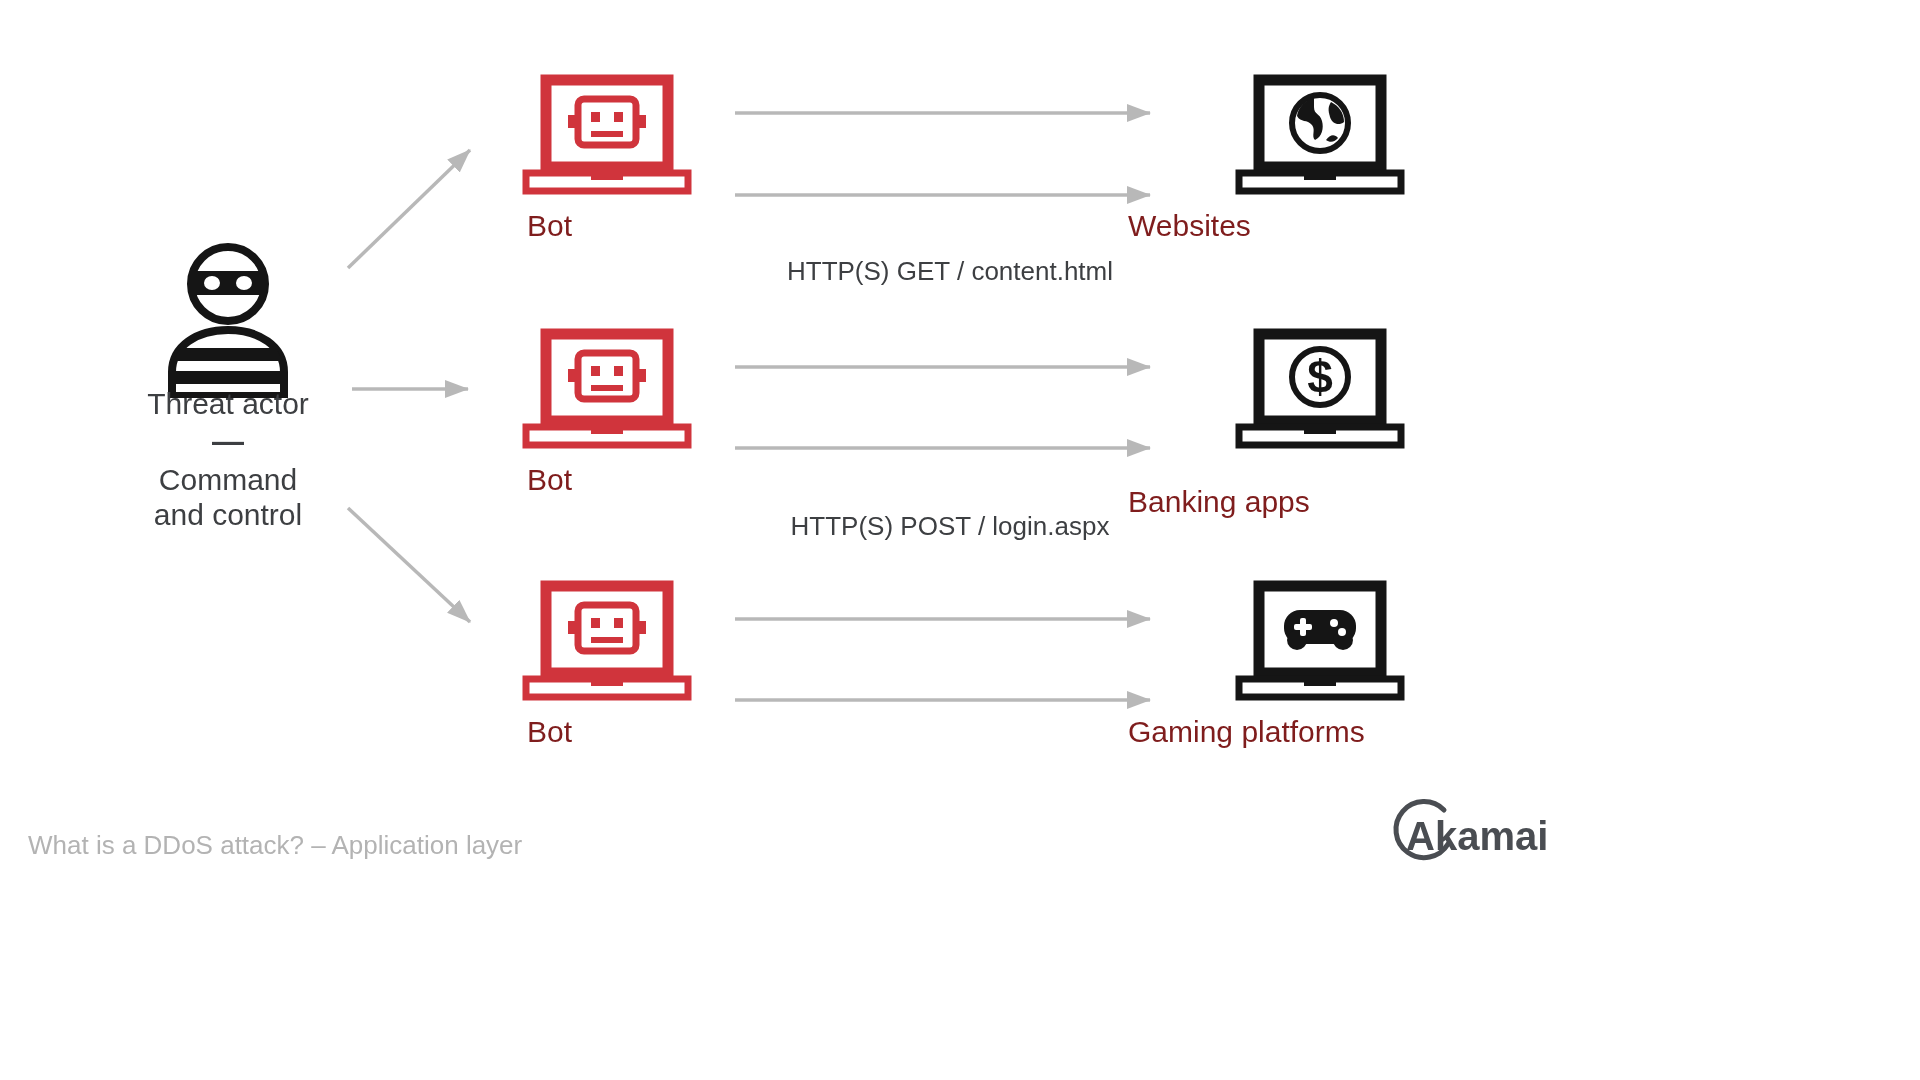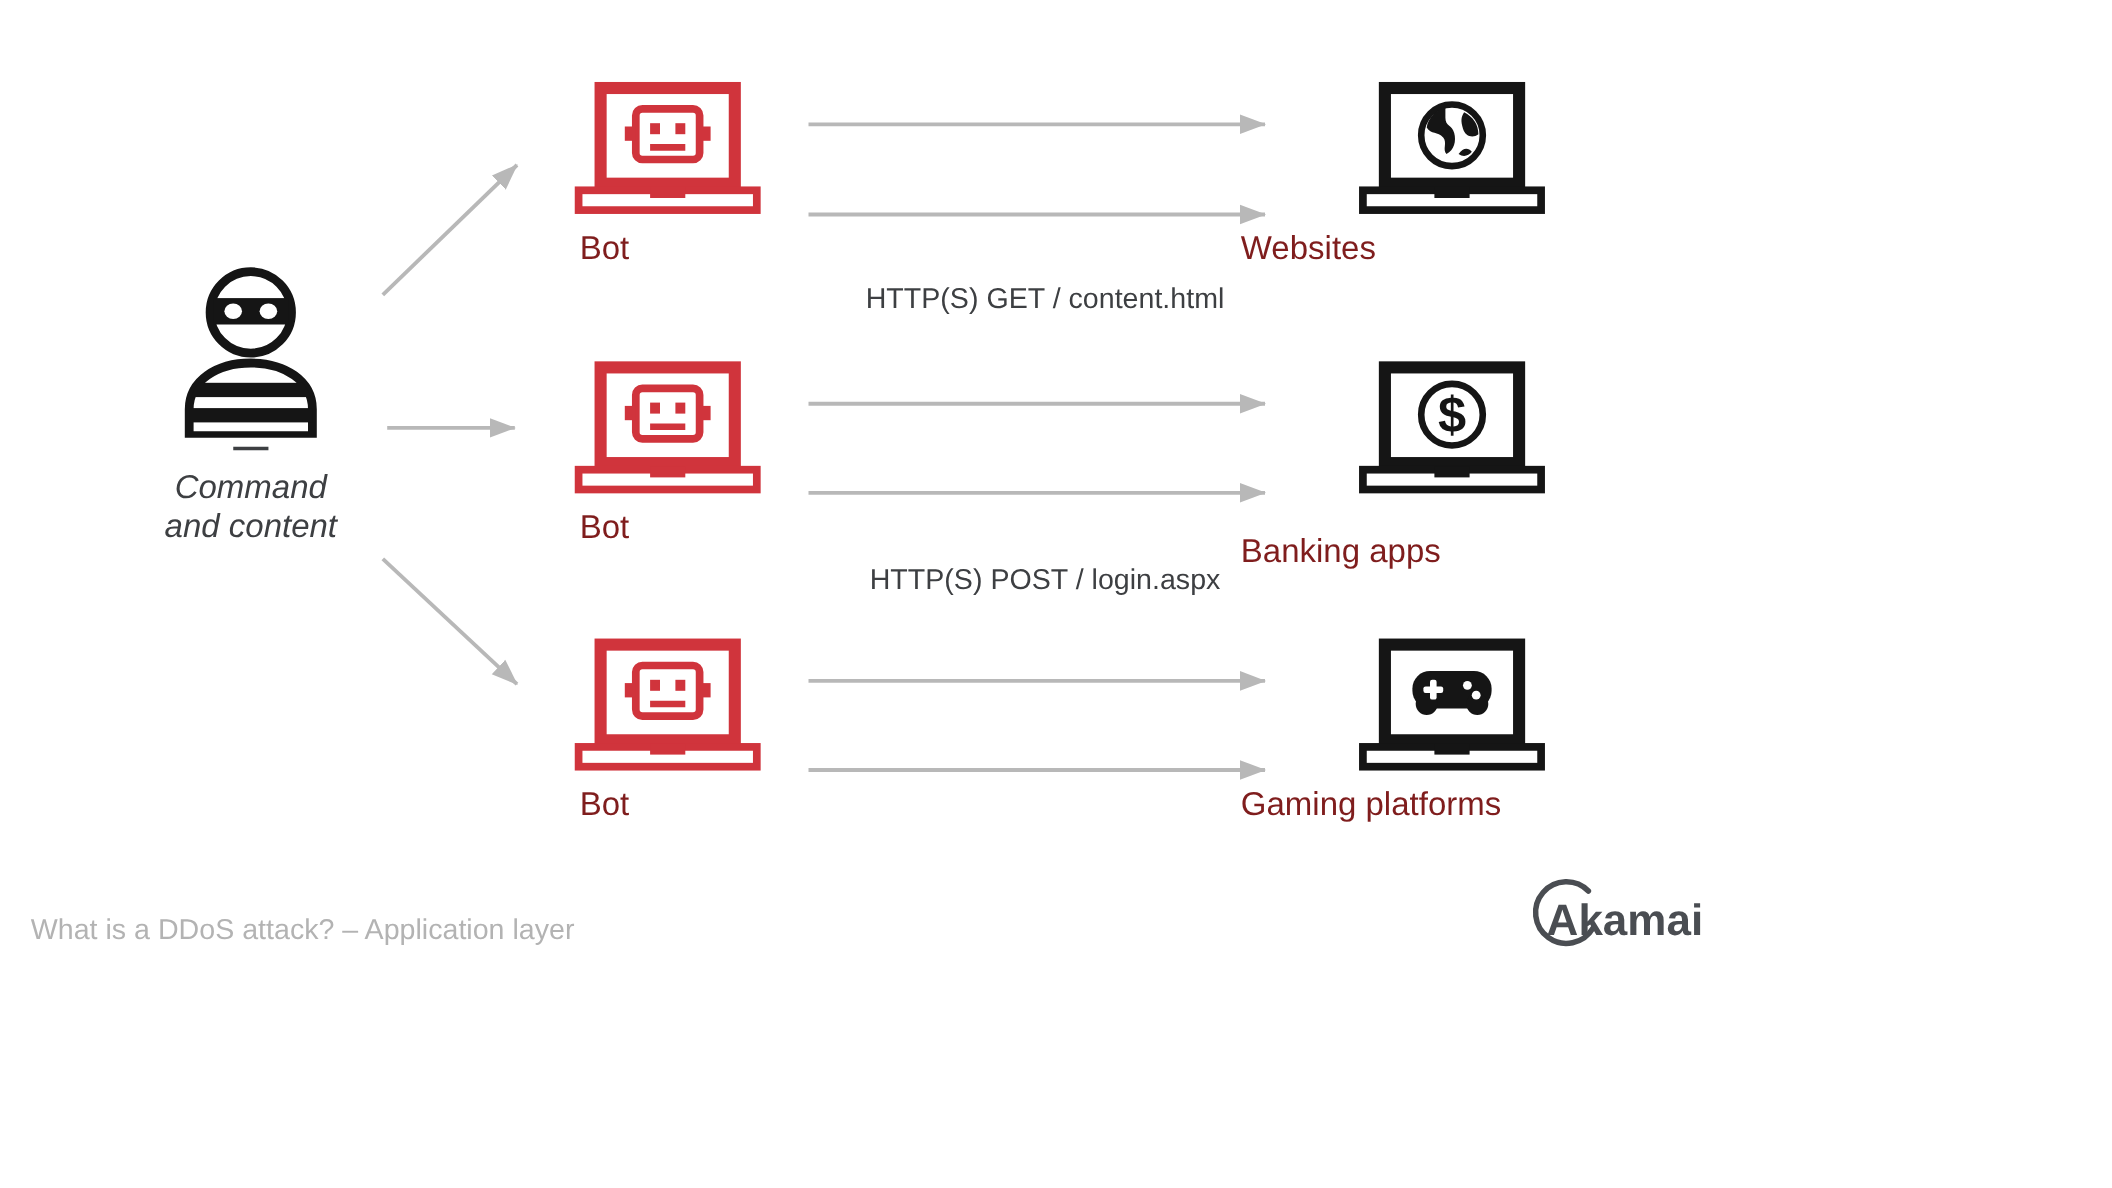--- a/index.html
+++ b/index.html
@@ -15,21 +15,21 @@
   .abs { position: absolute; }
   .label {
     font-size: 30px;
     color: #7f1d1d;
     text-align: left;
     line-height: 36px;
   }
   .actor-col { text-align: center; color: #3d3f42; }
   .actor-label { font-size: 30px; line-height: 36px; }
   .actor-divider { font-size: 32px; line-height: 30px; margin: 4px 0 6px; font-weight: bold; }
-  .actor-role { font-size: 30px; line-height: 35px; font-style: italic; }
+  .actor-role { font-size: 30px; line-height: 35px; }
   .request-label {
     font-size: 26px;
     color: #3d3f42;
     text-align: center;
     line-height: 38px;
   }
   .caption {
     font-size: 26px;
     color: #b3b3b3;
   }
@@ -69,23 +69,24 @@
     <ellipse cx="49" cy="45" rx="8" ry="7" fill="#ffffff"></ellipse>
     <ellipse cx="81" cy="45" rx="8" ry="7" fill="#ffffff"></ellipse>
     <path d="M9,158 v-24 c0,-26 25,-42 56,-42 c31,0 56,16 56,42 v24 z" fill="#ffffff" stroke="#151515" stroke-width="8"></path>
     <g clip-path="url(#torsoClip)">
       <rect x="0" y="110" width="130" height="13" fill="#151515"></rect>
       <rect x="0" y="133" width="130" height="13" fill="#151515"></rect>
     </g>
   </svg>
 
   <div class="abs actor-col" style="left:48px;top:386px;width:360px">
+    <div class="actor-label">Threat actor</div>
     <div class="actor-divider">—</div>
     <div class="actor-role">Command</div>
-    <div class="actor-role">and content</div>
+    <div class="actor-role">and control</div>
   </div>
 
   <svg class="abs" style="left:521px;top:74px" width="172" height="124" viewBox="0 0 172 124">
     <rect x="25" y="6" width="122" height="87" fill="#ffffff" stroke="#d0343c" stroke-width="11"></rect>
     <g>
       <rect x="57" y="25" width="58" height="46" rx="6" fill="none" stroke="#d0343c" stroke-width="7"></rect>
       <rect x="47" y="41" width="10" height="13" fill="#d0343c"></rect>
       <rect x="115" y="41" width="10" height="13" fill="#d0343c"></rect>
       <rect x="70" y="38" width="9" height="10" fill="#d0343c"></rect>
       <rect x="93" y="38" width="9" height="10" fill="#d0343c"></rect>

